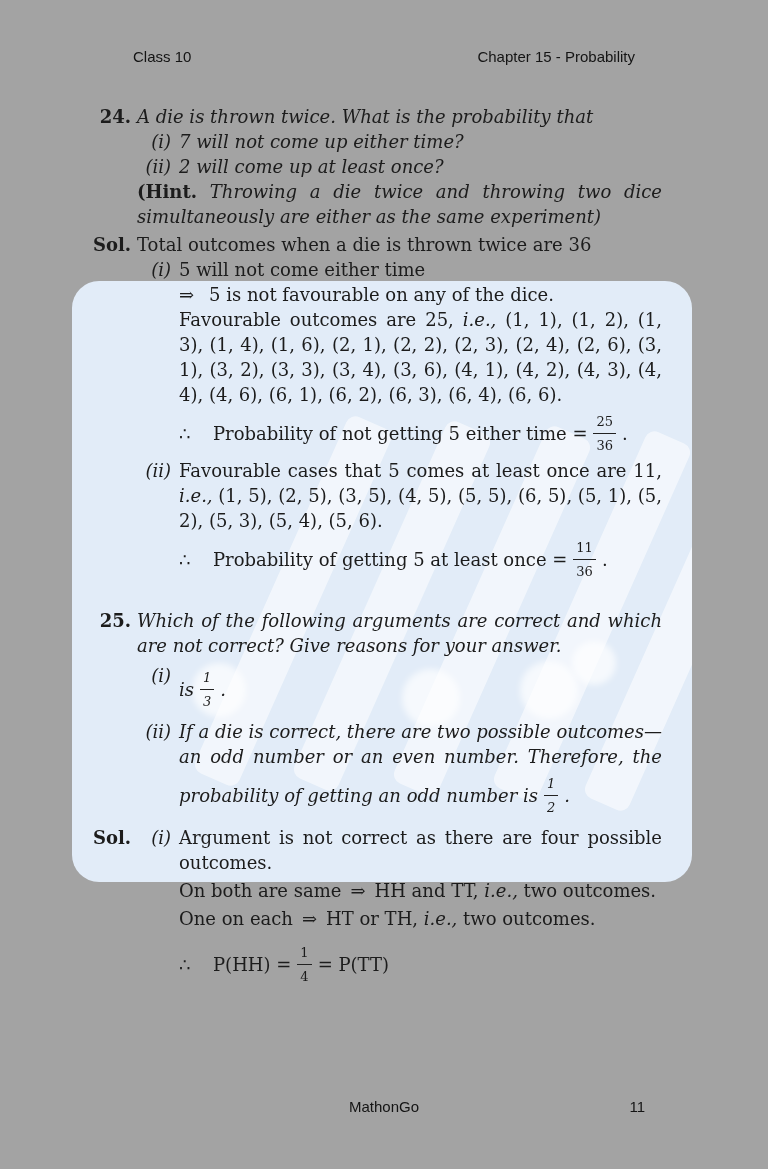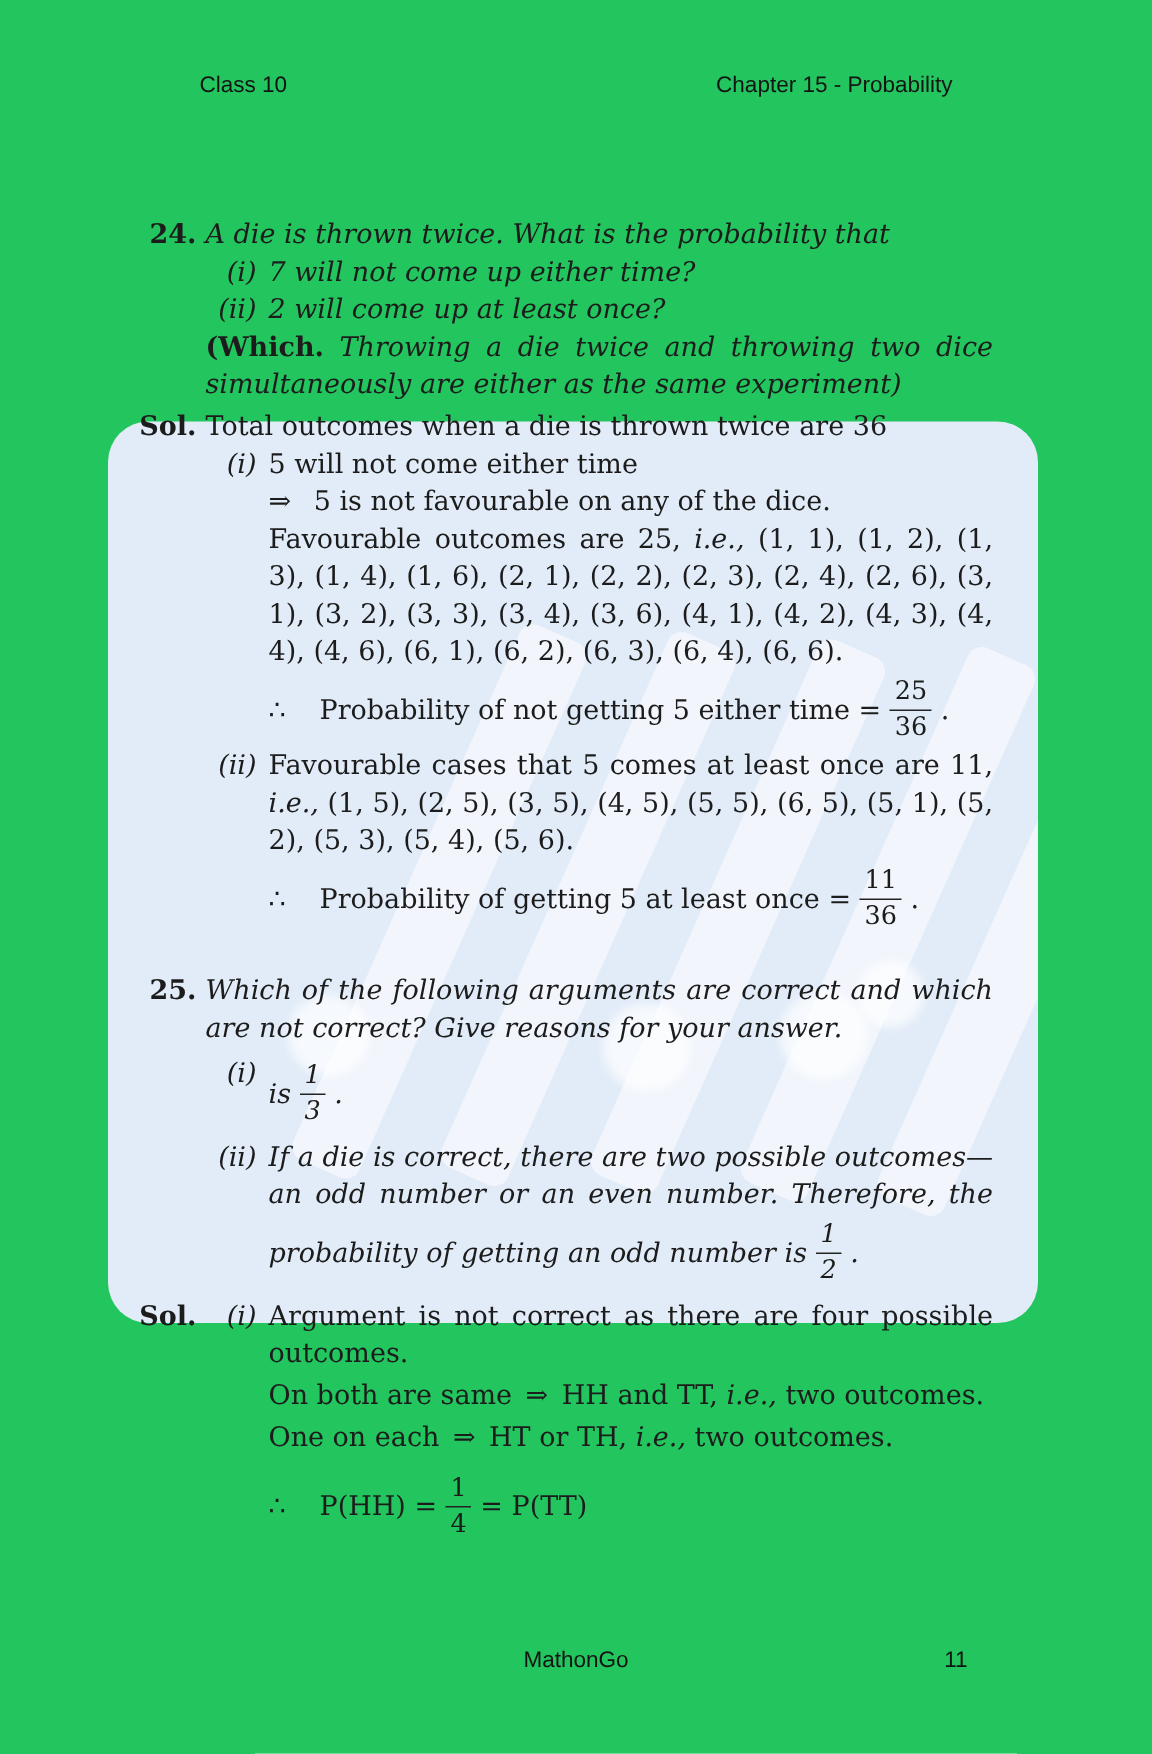--- a/index.html
+++ b/index.html
@@ -1,20 +1,20 @@
 <!DOCTYPE html>
 <html><head>
 <meta charset="utf-8">
 <style>
   html,body{margin:0;padding:0;}
   body{background:#ffffff;}
   .page{
     position:relative;
     width:768px;height:1169px;
-    background:#22c55e;
+    background:#a3a3a3;
     overflow:hidden;
     font-family:"DejaVu Serif","Liberation Serif",serif;
     color:#1c1c1c;
   }
   
   .hibox{
     position:absolute;
     left:72px;top:281px;width:620px;height:601px;
     border-radius:27px;
     background:#e2ecf8;
@@ -50,21 +50,21 @@
     z-index:2;
   }
   .footer .brand{position:absolute;left:0;right:0;text-align:center;}
   .footer .pagenum{position:absolute;right:123px;}
   
   .content{
     position:absolute;left:88px;top:104px;width:574px;
     font-size:18px;line-height:25px;
     z-index:1;
   }
-  .row{display:flex;margin-top:40px;}
+  .row{display:flex;}
   .num{
     width:49px;flex-shrink:0;box-sizing:border-box;
     text-align:right;padding-right:6px;font-weight:bold;
   }
   .qbody{flex:1;min-width:0;}
   .sub{display:flex;}
   .marker{
     width:42px;flex-shrink:0;box-sizing:border-box;
     text-align:right;padding-right:8px;font-style:italic;
   }
@@ -72,21 +72,21 @@
   .it{font-style:italic;}
   .bold{font-weight:bold;}
   .just{text-align:justify;}
   .just-all{text-align:justify;text-align-last:justify;}
   .arrow{display:inline-block;margin-right:15px;}
   .arrow-mid{display:inline-block;margin:0 9px;}
   .tf{display:inline-block;width:34px;flex-shrink:0;}
   .fracline{display:flex;align-items:center;min-height:46px;margin:3px 0 2px 0;}
   .frac{
     display:inline-flex;flex-direction:column;align-items:center;
-    margin:0 6px;font-size:17px;line-height:21px;
+    margin:0 6px;font-size:13px;line-height:21px;
   }
   .frac .fnum{padding:0 3px 1px 3px;border-bottom:1.5px solid #222;}
   .frac .fden{padding-top:1px;}
   .mt3{margin-top:3px;}
   .mt5{margin-top:5px;}
   .mt8{margin-top:24px;}
   .mt10{margin-top:10px;}
 </style>
 </head>
 <body>
@@ -117,21 +117,21 @@
       <div class="qbody">
         <div class="it">A die is thrown twice. What is the probability that</div>
         <div class="sub">
           <div class="marker">(i)</div>
           <div class="sbody it">7 will not come up either time?</div>
         </div>
         <div class="sub">
           <div class="marker">(ii)</div>
           <div class="sbody it">2 will come up at least once?</div>
         </div>
-        <div class="just"><span class="bold">(Which.</span><span class="it"> Throwing a die twice and throwing two dice simultaneously are either as the same experiment)</span></div>
+        <div class="just"><span class="bold">(Hint.</span><span class="it"> Throwing a die twice and throwing two dice simultaneously are either as the same experiment)</span></div>
       </div>
     </div>
 
     <div class="row mt3">
       <div class="num">Sol.</div>
       <div class="qbody">
         <div>Total outcomes when a die is thrown twice are 36</div>
 
         <div class="sub">
           <div class="marker">(i)</div>

